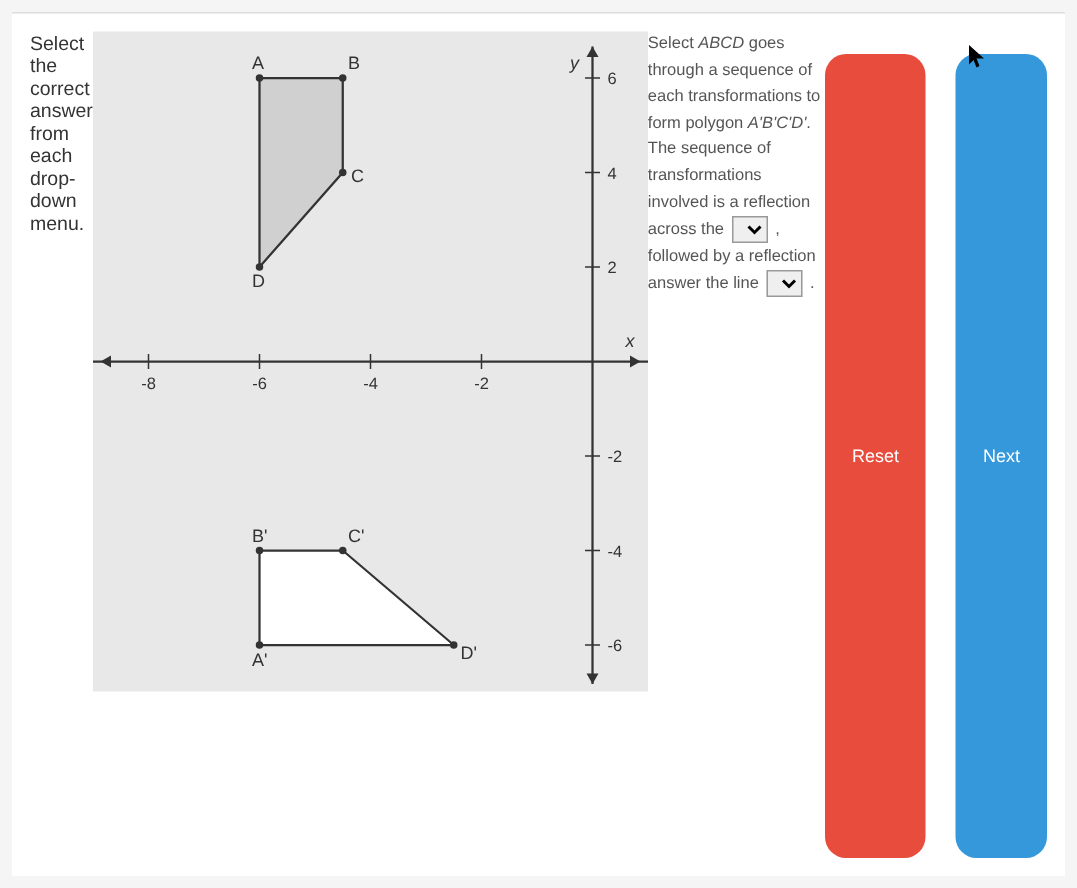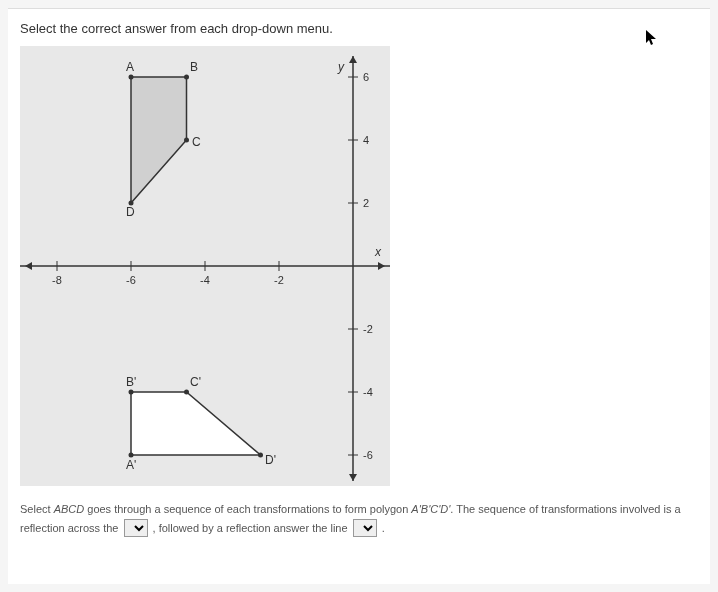--- a/index.html
+++ b/index.html
@@ -10,21 +10,21 @@
       height: 592px;
       padding: 8px;
       position: relative;
     }
     .container {
       background: #fff;
       border-top: 1px solid #ddd;
       padding: 12px;
       height: 100%;
       display: flex;
-      flex-direction: column;
+      flex-direction: row;
     }
     .instruction {
       font-size: 13px;
       color: #333;
       margin-bottom: 10px;
     }
     .graph-area {
       background: #e8e8e8;
       width: 370px;
       height: 440px;
@@ -132,19 +132,23 @@
       <text x="106" y="340" font-size="12" fill="#333">B'</text>
       <text x="170" y="340" font-size="12" fill="#333">C'</text>
       <text x="245" y="418" font-size="12" fill="#333">D'</text>
     </svg>
   </div>
 
   <div class="answer-text">
     <span>Select </span><span class="italic">ABCD</span><span> goes through a sequence of each transformations to form polygon </span><span class="italic">A'B'C'D'</span><span>. The sequence of transformations involved is a reflection across the </span><select><option></option></select><span> , followed by a reflection answer the line </span><select><option></option></select><span> .</span>
   </div>
 
+  <div class="buttons">
+    <button class="btn btn-reset">Reset</button>
+    <button class="btn btn-next">Next</button>
+  </div>
 </div>
 
 <span class="cursor">
   <svg width="12" height="16" viewBox="0 0 12 16">
       <polygon points="0,0 0,13 3,10 5,15 7,14 5,9 10,9" fill="#000"></polygon>
     </svg>
 </span>
 
 </body></html>

